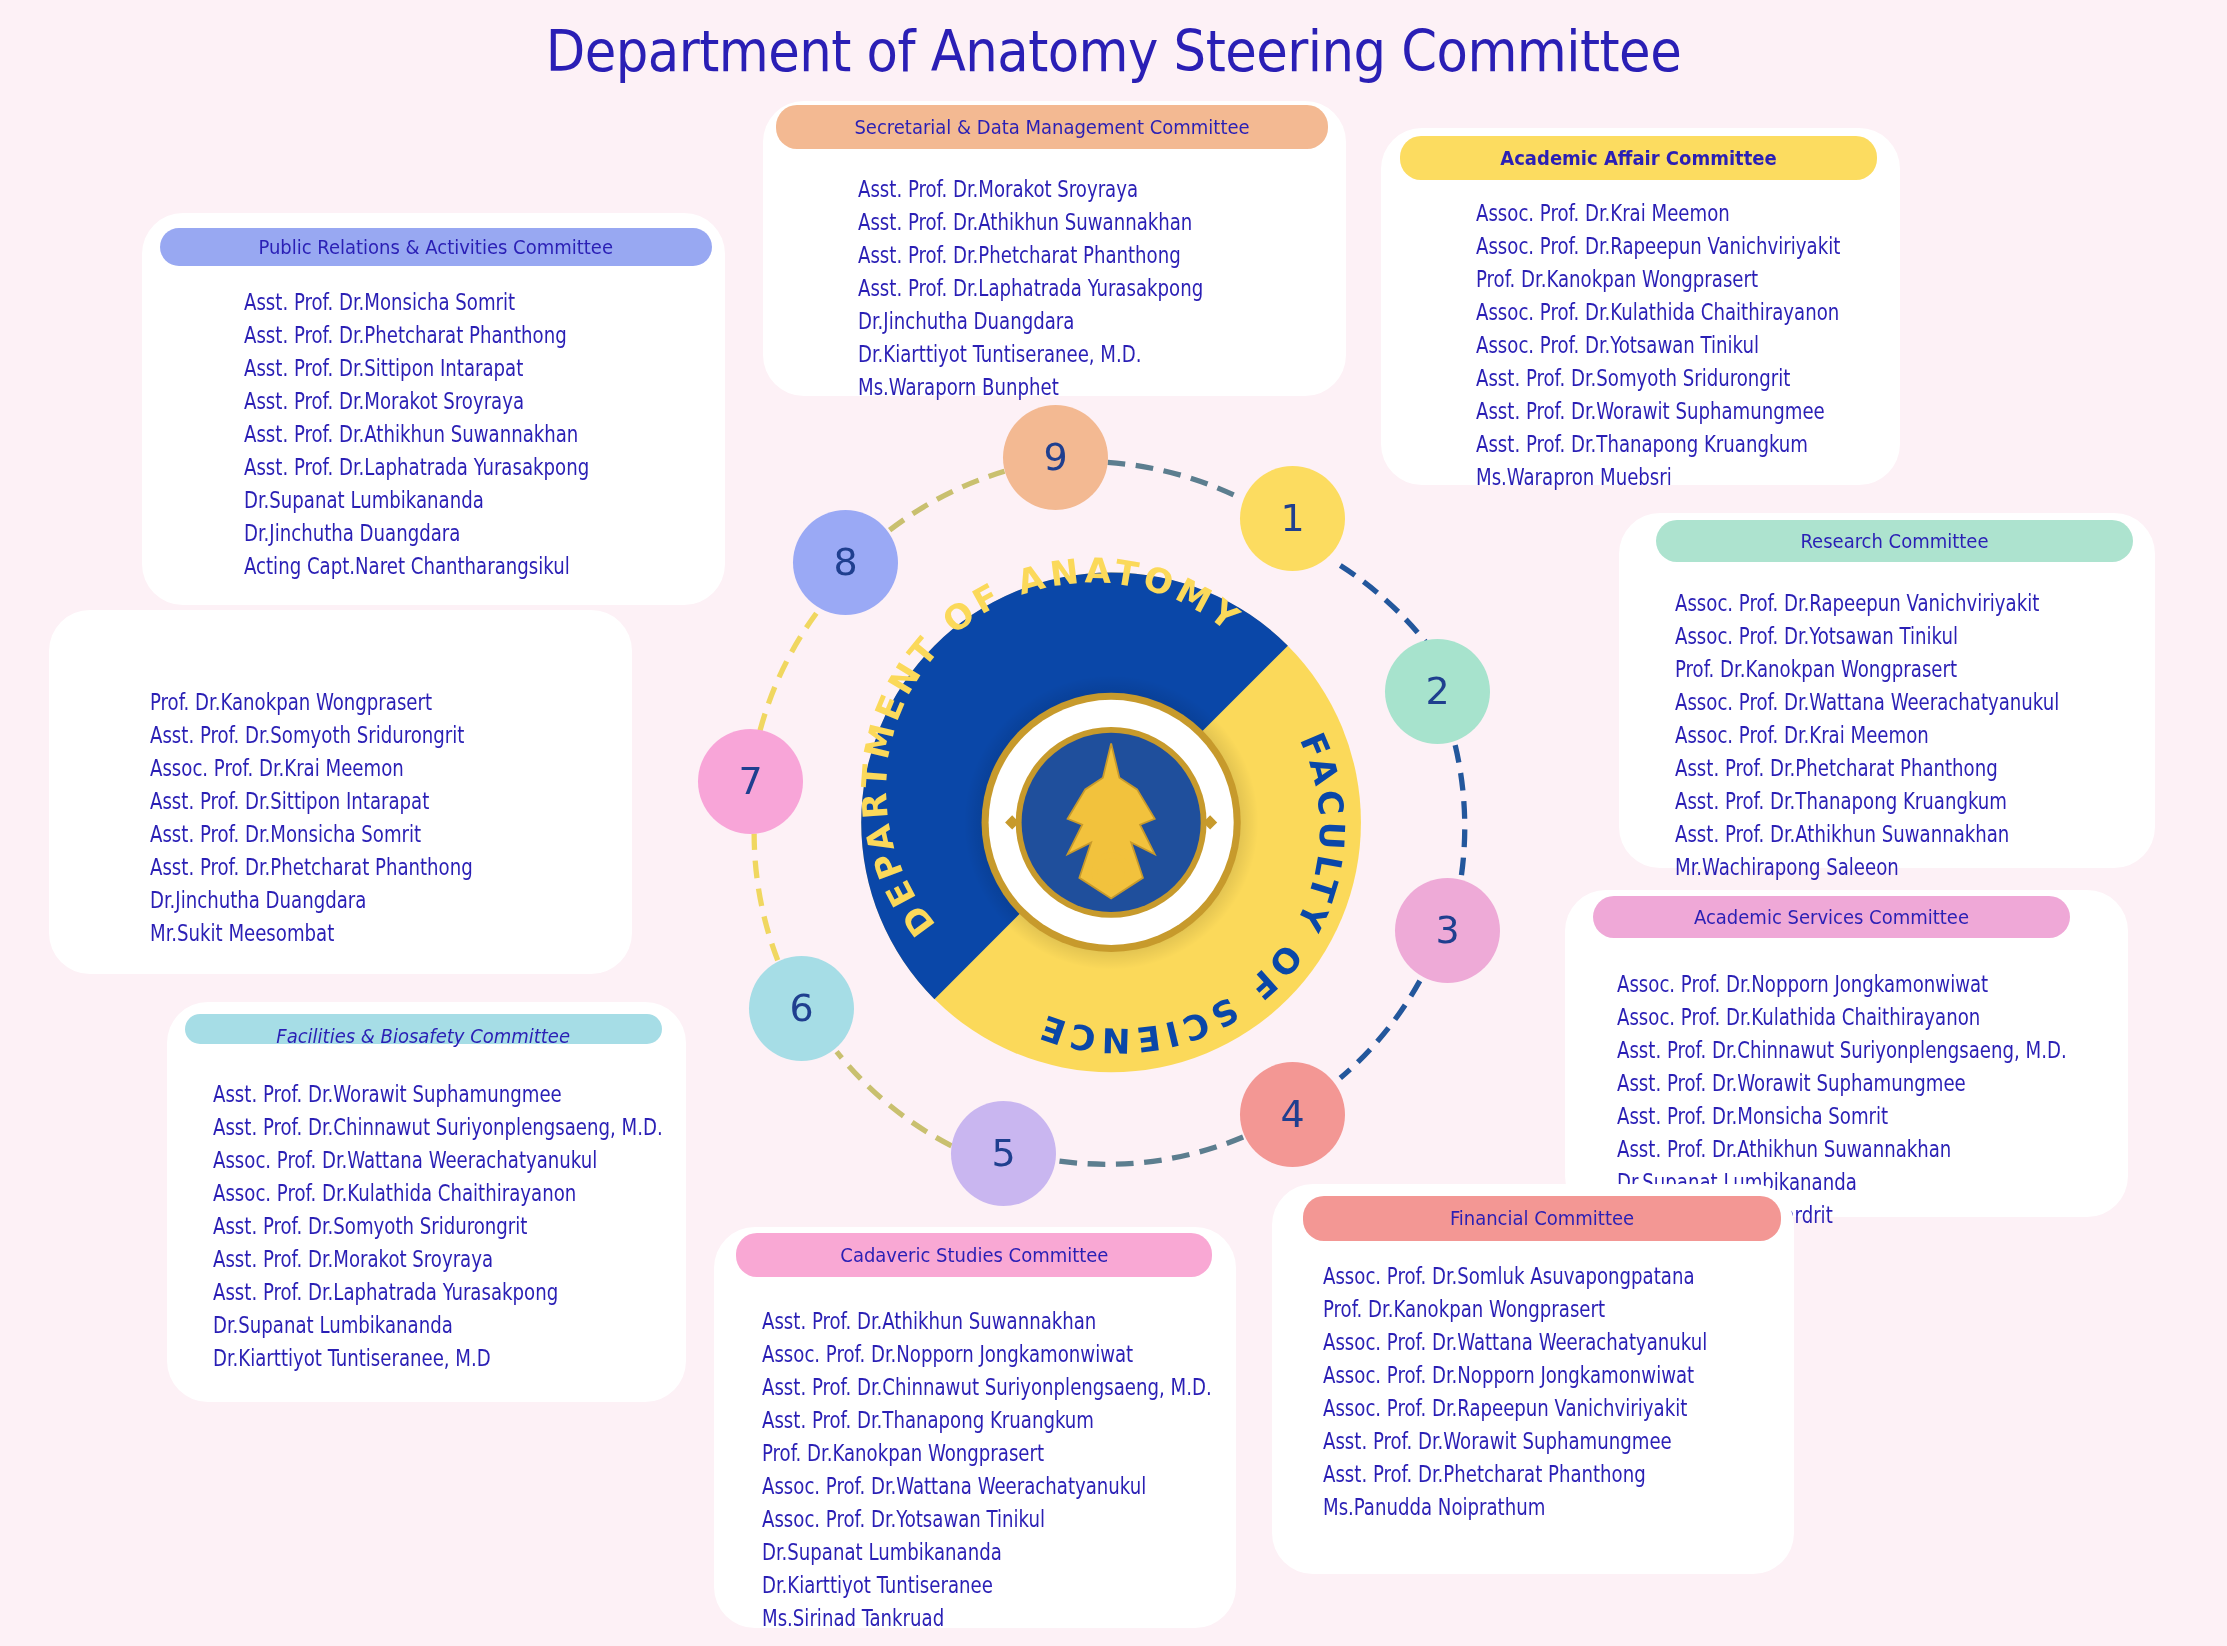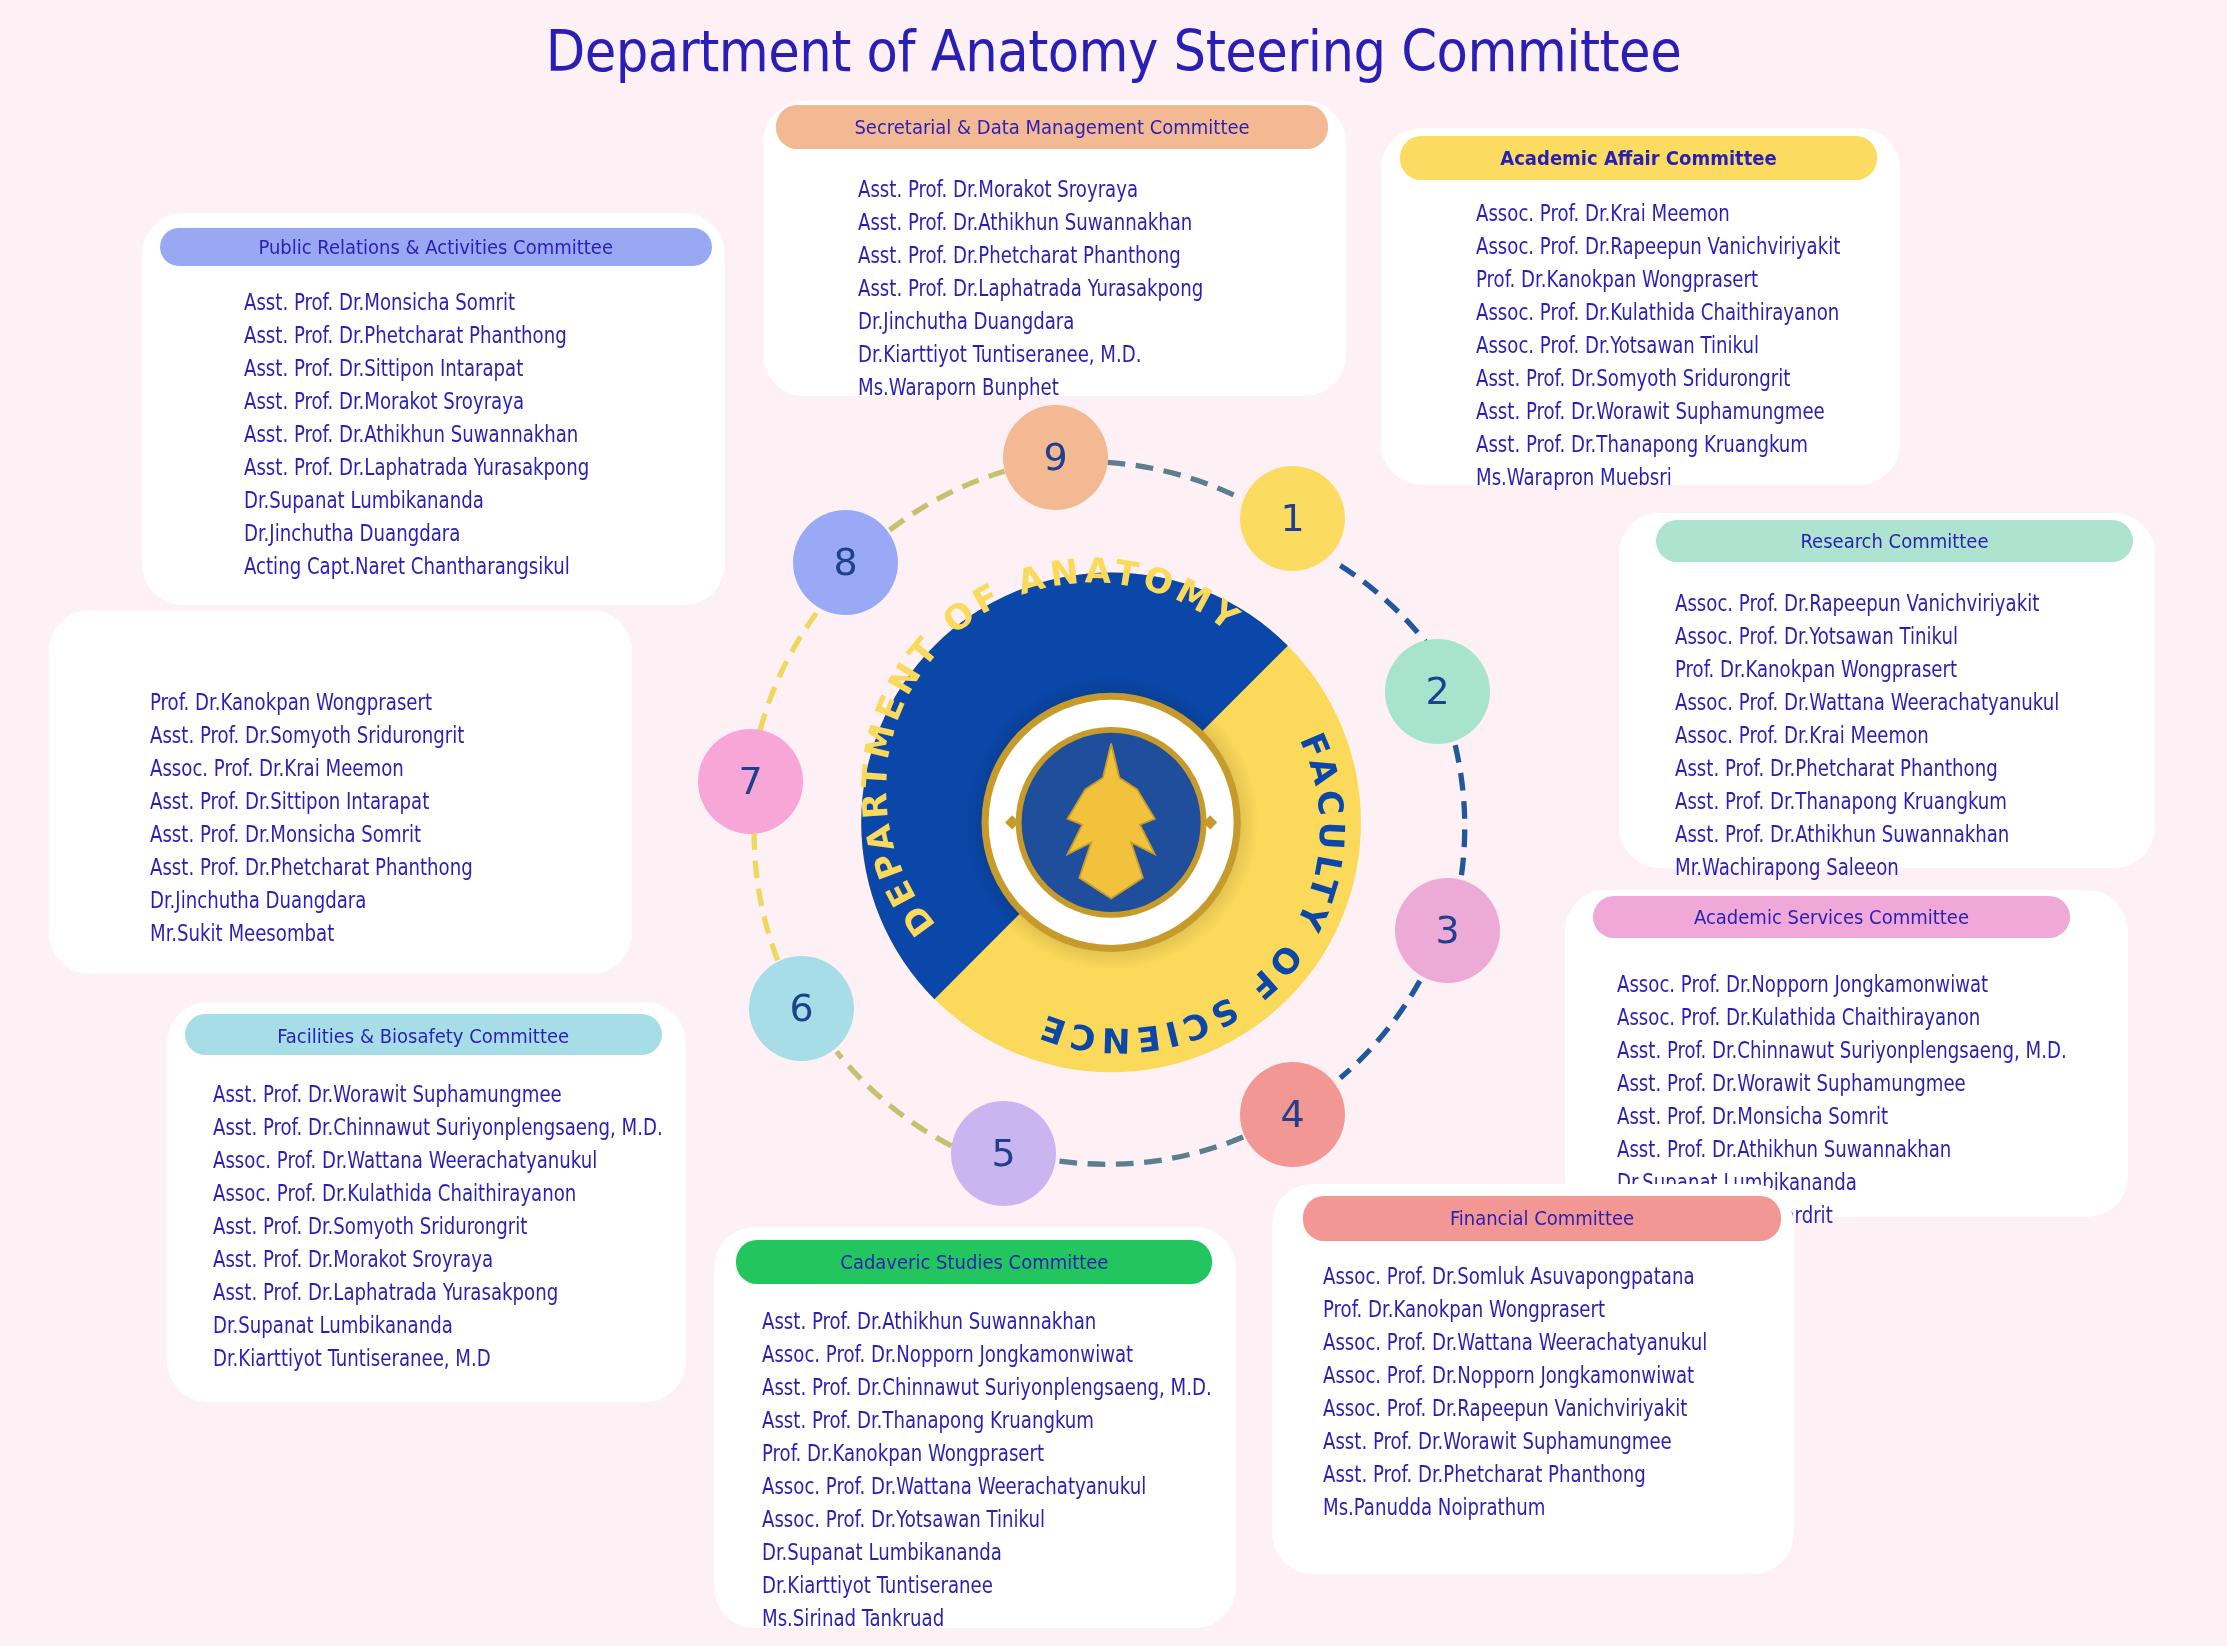--- a/index.html
+++ b/index.html
@@ -96,36 +96,36 @@
     <li>Asst. Prof. Dr.Chinnawut Suriyonplengsaeng, M.D.</li>
     <li>Asst. Prof. Dr.Worawit Suphamungmee</li>
     <li>Asst. Prof. Dr.Monsicha Somrit</li>
     <li>Asst. Prof. Dr.Athikhun Suwannakhan</li>
     <li>Dr.Supanat Lumbikananda</li>
     <li>Ms.Mayurachat Saardrit</li>
   </ul>
 </div>
 
 <div class="card" style="left:167px;top:1002px;width:519px;height:400px;">
-  <div class="pill" style="left:17.7px;top:11.8px;width:477px;height:41px;line-height:45px;background:#a6dde6;">Facilities &amp; Biosafety Committee</div>
+  <div class="pill" style="left:17.7px;top:11.8px;width:477px;height:30px;line-height:45px;background:#a6dde6;font-style:italic;">Facilities &amp; Biosafety Committee</div>
   <ul class="members" style="left:32px;top:62px;">
     <li>Asst. Prof. Dr.Worawit Suphamungmee</li>
     <li>Asst. Prof. Dr.Chinnawut Suriyonplengsaeng, M.D.</li>
     <li>Assoc. Prof. Dr.Wattana Weerachatyanukul</li>
     <li>Assoc. Prof. Dr.Kulathida Chaithirayanon</li>
     <li>Asst. Prof. Dr.Somyoth Sridurongrit</li>
     <li>Asst. Prof. Dr.Morakot Sroyraya</li>
     <li>Asst. Prof. Dr.Laphatrada Yurasakpong</li>
     <li>Dr.Supanat Lumbikananda</li>
     <li>Dr.Kiarttiyot Tuntiseranee, M.D</li>
   </ul>
 </div>
 
 <div class="card" style="left:714px;top:1227px;width:522px;height:401px;">
-  <div class="pill" style="left:22.4px;top:13px;width:476px;height:44px;line-height:44px;background:#22c55e;">Cadaveric Studies Committee</div>
+  <div class="pill" style="left:22.4px;top:6px;width:476px;height:44px;line-height:44px;background:#f9a8d4;">Cadaveric Studies Committee</div>
   <ul class="members" style="left:34px;top:64px;">
     <li>Asst. Prof. Dr.Athikhun Suwannakhan</li>
     <li>Assoc. Prof. Dr.Nopporn Jongkamonwiwat</li>
     <li>Asst. Prof. Dr.Chinnawut Suriyonplengsaeng, M.D.</li>
     <li>Asst. Prof. Dr.Thanapong Kruangkum</li>
     <li>Prof. Dr.Kanokpan Wongprasert</li>
     <li>Assoc. Prof. Dr.Wattana Weerachatyanukul</li>
     <li>Assoc. Prof. Dr.Yotsawan Tinikul</li>
     <li>Dr.Supanat Lumbikananda</li>
     <li>Dr.Kiarttiyot Tuntiseranee</li>

